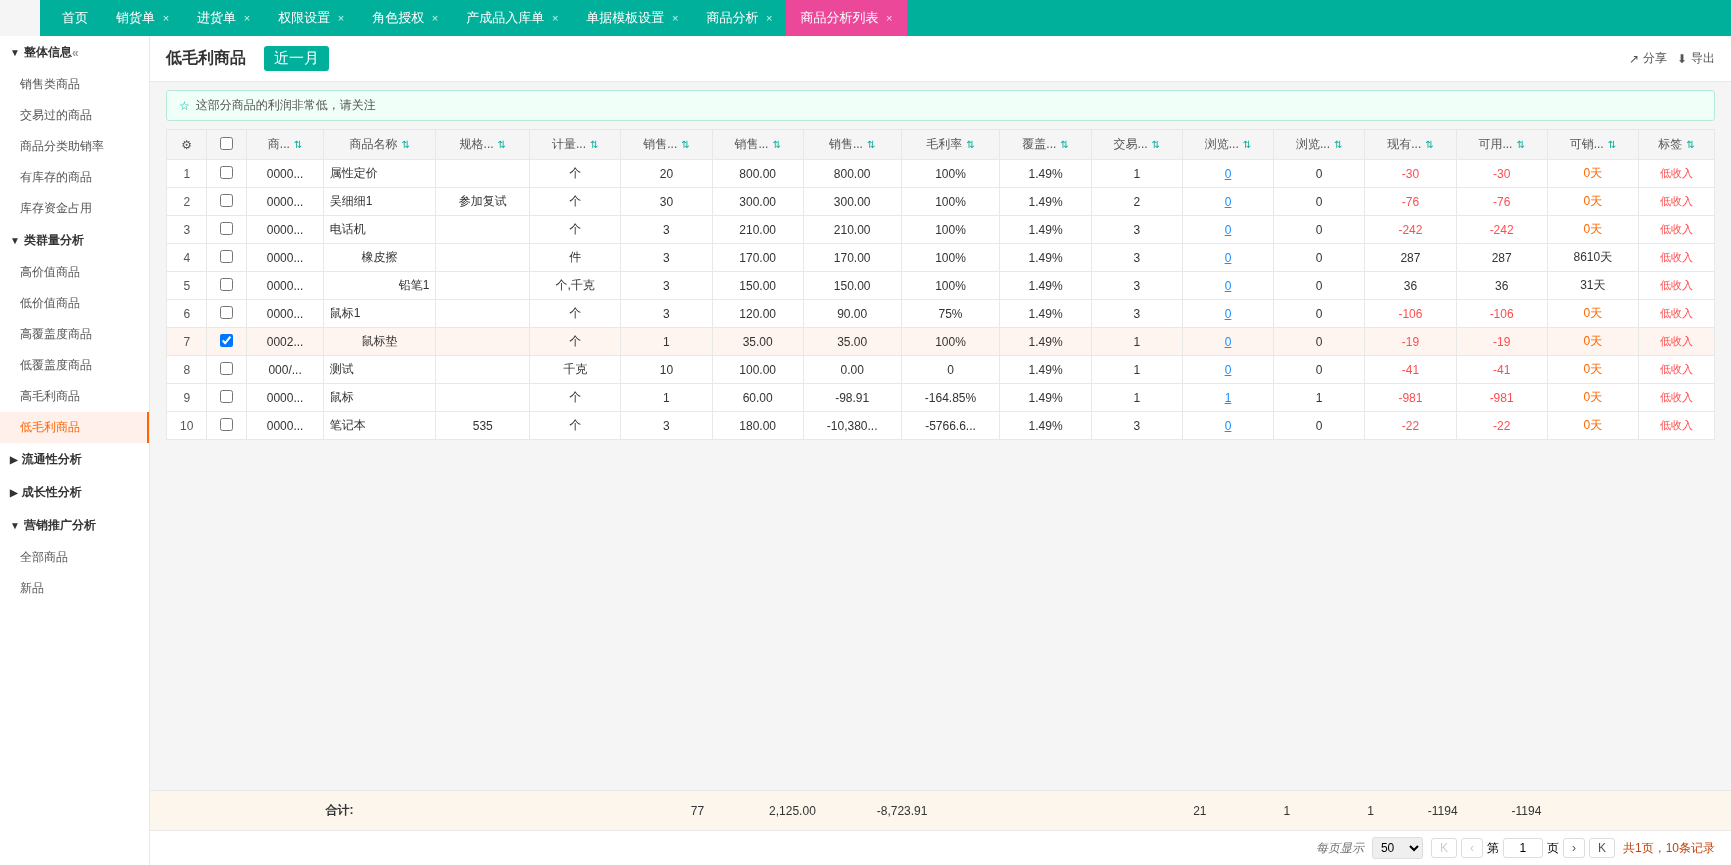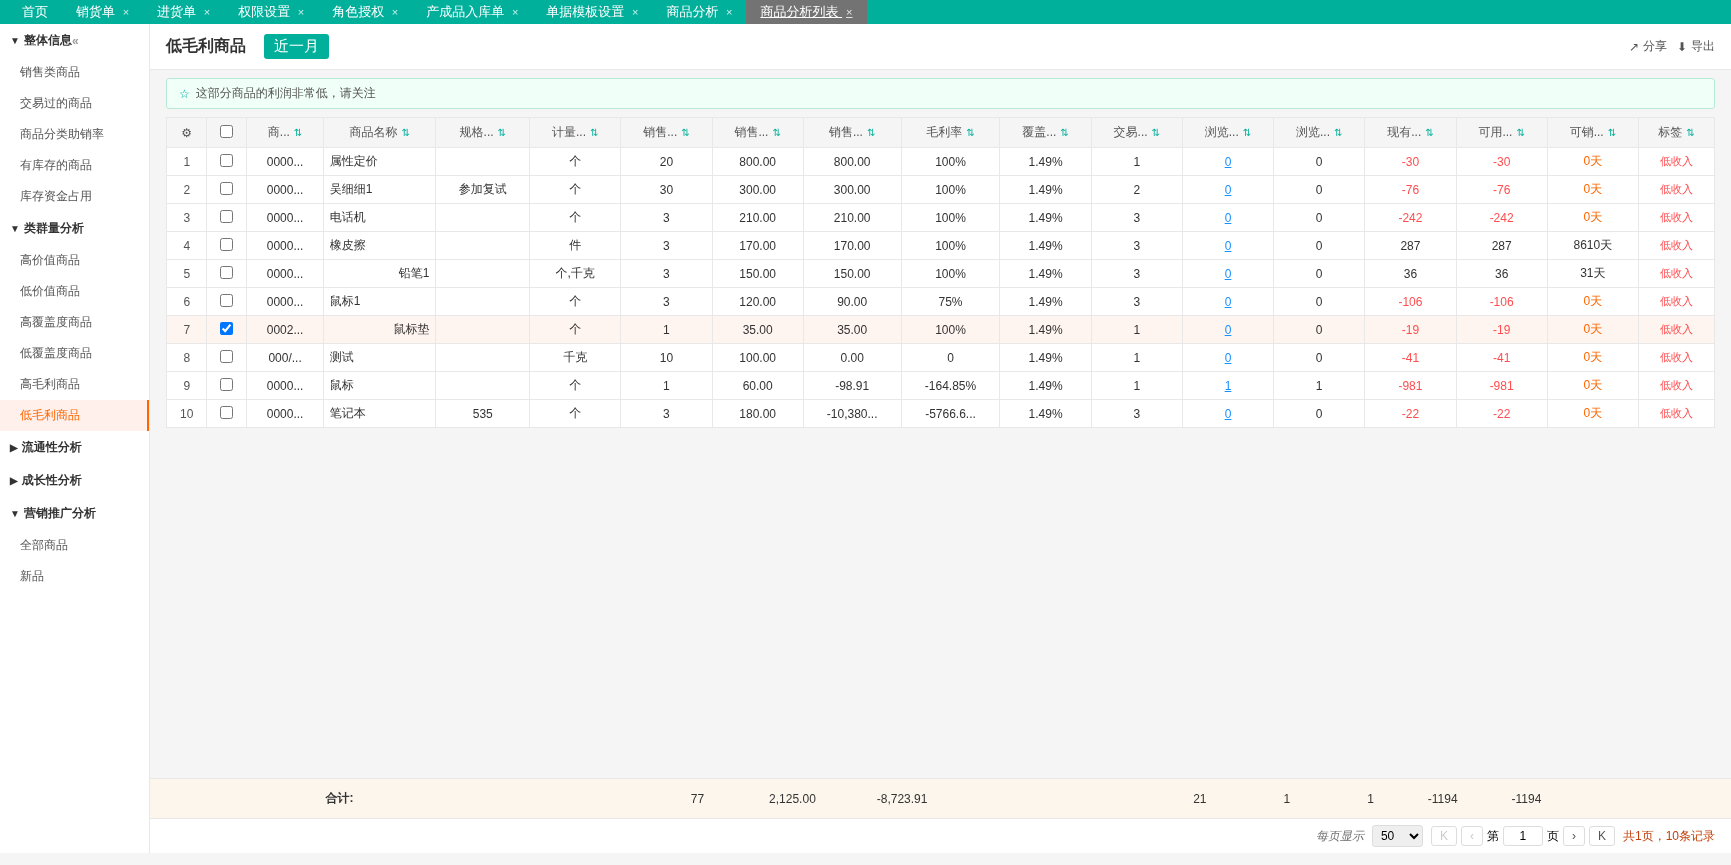--- a/index.html
+++ b/index.html
@@ -1,21 +1,21 @@
 <!DOCTYPE html>
 <html><head>
   <meta charset="utf-8">
   <style>
     * { box-sizing: border-box; margin: 0; padding: 0; font-family: 'Microsoft YaHei', Arial, sans-serif; font-size: 12px; }
     body { background: #f5f5f5; overflow-x: hidden; }
 
     
-    .top-nav { background: #00b09b; display: flex; align-items: center; height: 24px; padding: 0 8px; }
+    .top-nav { background: #00b09b; display: flex; align-items: center; height: 36px; padding: 0 8px; margin-left: 40px; }
     .top-nav .nav-item { color: #fff; padding: 0 14px; height: 36px; line-height: 36px; cursor: pointer; font-size: 13px; white-space: nowrap; }
-    .top-nav .nav-item.active { background: #737373; text-decoration: underline; }
+    .top-nav .nav-item.active { background: #ec4899; }
     .top-nav .nav-item .close-x { margin-left: 4px; font-size: 11px; opacity: 0.8; }
 
     
     .main-layout { display: flex; height: calc(100vh - 36px); }
 
     
     .sidebar { width: 150px; background: #fff; border-right: 1px solid #e8e8e8; overflow-y: auto; flex-shrink: 0; }
     .sidebar-group { }
     .sidebar-group-title { display: flex; align-items: center; padding: 8px 10px; color: #333; font-weight: bold; cursor: pointer; }
     .sidebar-group-title .arrow { margin-right: 4px; font-size: 10px; }
@@ -322,21 +322,21 @@
       <td>0</td>
       <td class="red-text">-242</td>
       <td class="red-text">-242</td>
       <td class="red-text orange-text">0天</td>
       <td class="tag-low">低收入</td>
     </tr>
             <tr>
       <td class="row-num">4</td>
       <td><input type="checkbox" style=""></td>
       <td>0000...</td>
-      <td style="text-align:left">橡皮擦</td>
+      <td style="text-align:center">橡皮擦</td>
       <td></td>
       <td>件</td>
       <td>3</td>
       <td>170.00</td>
       <td>170.00</td>
       <td>100%</td>
       <td>1.49%</td>
       <td>3</td>
       <td class="underline-val">0</td>
       <td>0</td>
@@ -382,21 +382,21 @@
       <td>0</td>
       <td class="red-text">-106</td>
       <td class="red-text">-106</td>
       <td class="red-text orange-text">0天</td>
       <td class="tag-low">低收入</td>
     </tr>
             <tr class="row-selected">
       <td class="row-num">7</td>
       <td><input type="checkbox" checked="" style=""></td>
       <td>0002...</td>
-      <td style="text-align:right">鼠标垫</td>
+      <td style="text-align:center">鼠标垫</td>
       <td></td>
       <td>个</td>
       <td>1</td>
       <td>35.00</td>
       <td>35.00</td>
       <td>100%</td>
       <td>1.49%</td>
       <td>1</td>
       <td class="underline-val">0</td>
       <td>0</td>

